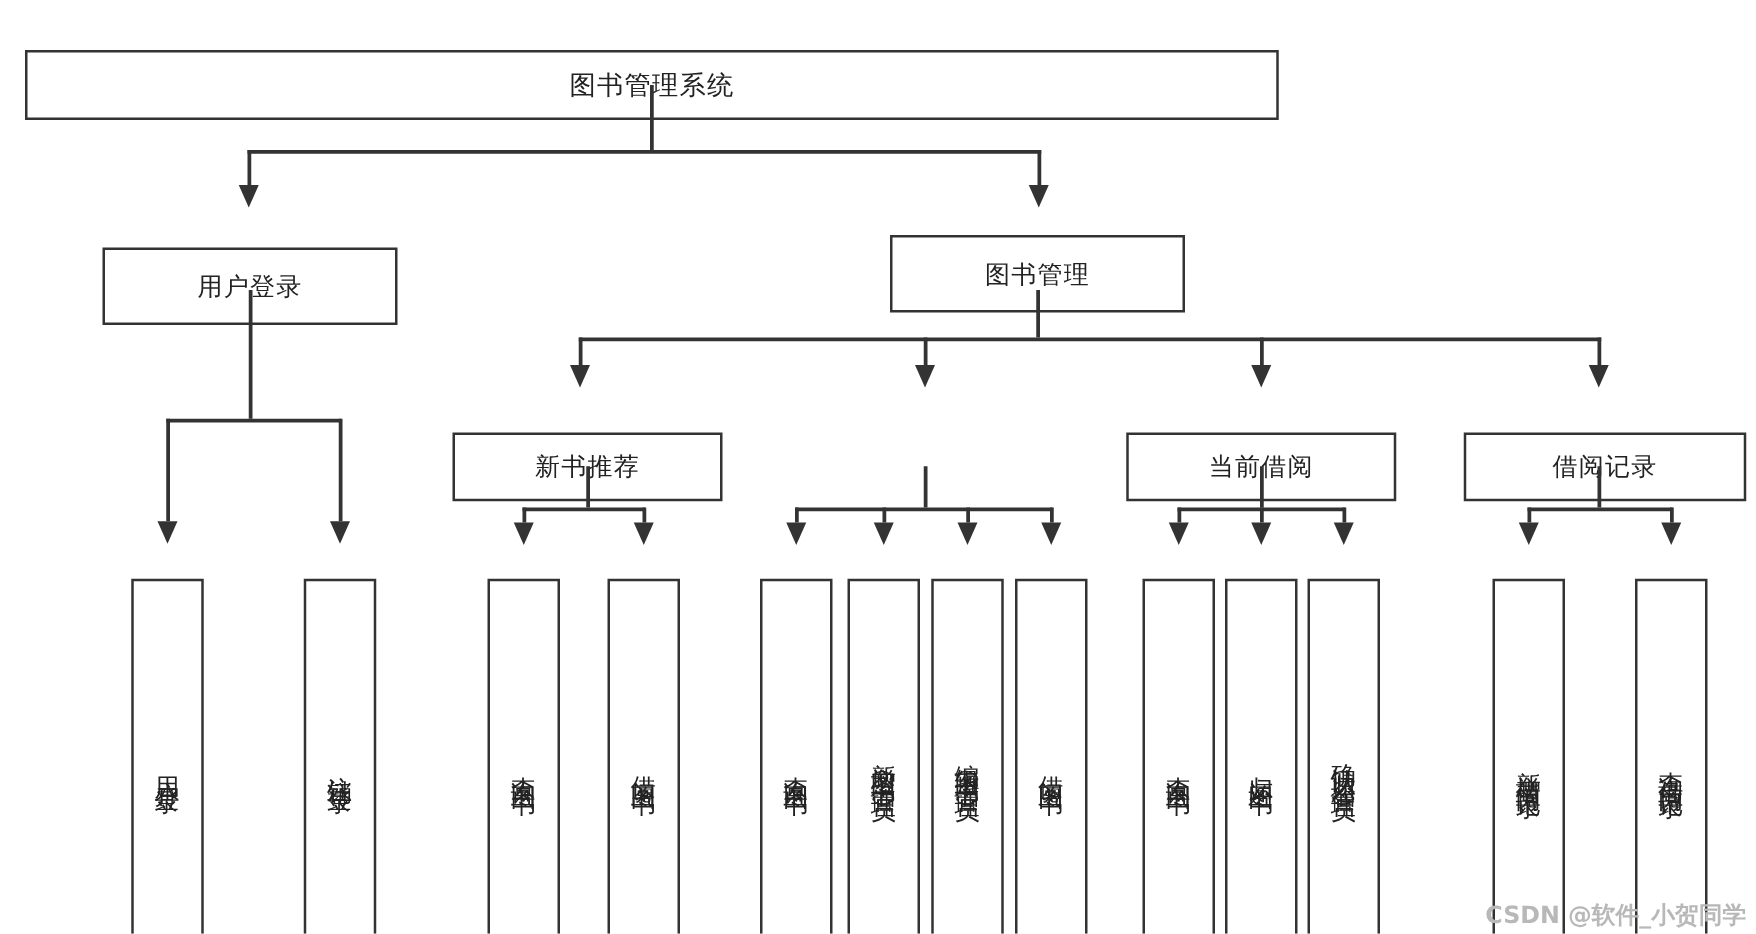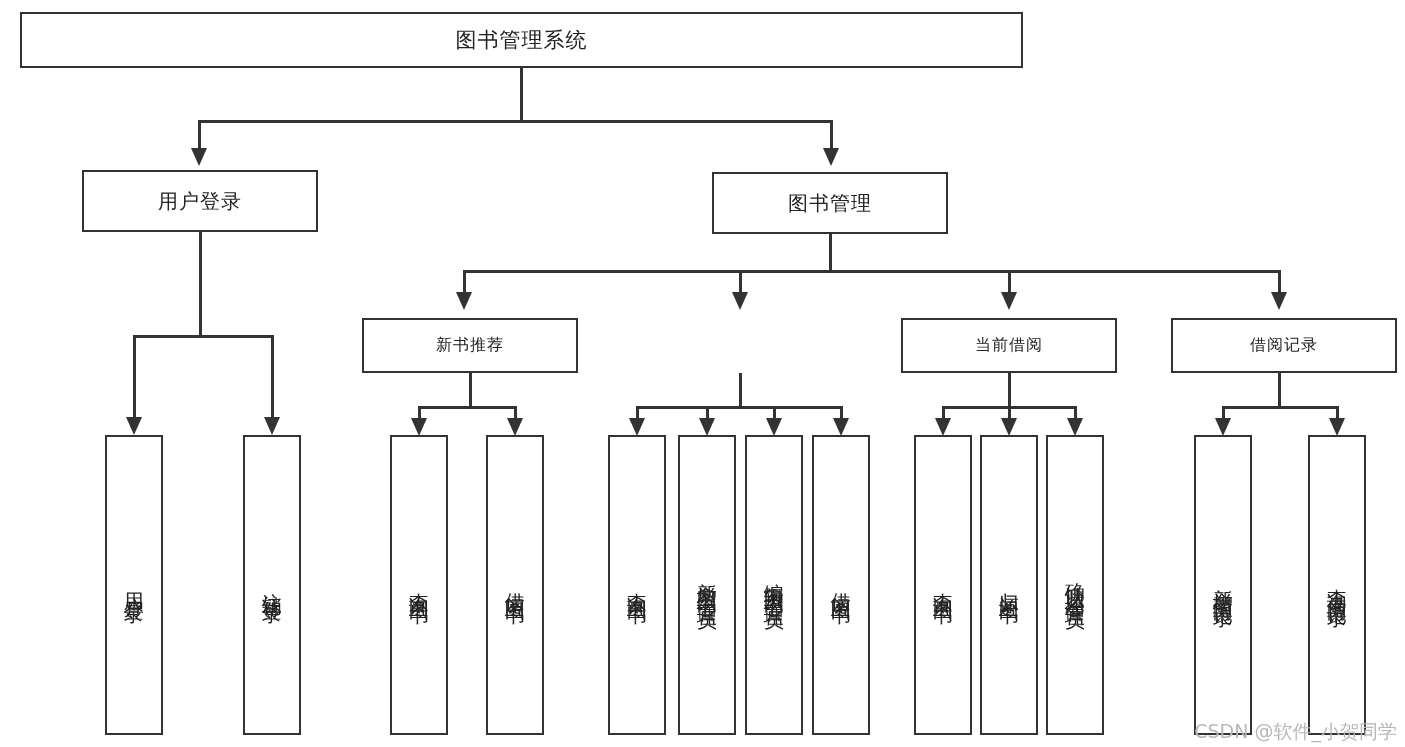--- a/index.html
+++ b/index.html
@@ -22,31 +22,32 @@
   .node {
     position: absolute;
     box-sizing: border-box;
     border: 2.5px solid #333333;
     background: #ffffff;
     color: #222222;
     display: flex;
     align-items: center;
     justify-content: center;
     text-align: center;
+    margin-top: 28px;
   }
   .node.root {
     font-size: 21px;
     letter-spacing: 1px;
   }
   .node.lvl1 {
     font-size: 20px;
     letter-spacing: 1px;
   }
   .node.lvl2 {
-    font-size: 16px;
+    font-size: 20px;
     letter-spacing: 1px;
   }
   .node.leaf {
     font-size: 20px;
     line-height: 1.12;
     padding: 4px 2px;
   }
   .node.leaf .vtext {
     writing-mode: vertical-rl;
     text-orientation: upright;
@@ -71,20 +72,21 @@
   }
   
   #watermark {
     position: absolute;
     right: 8px;
     bottom: 2px;
     font-size: 19px;
     color: #b8b8b8;
     white-space: nowrap;
     font-family: "DejaVu Sans", "Liberation Sans", sans-serif;
+    font-weight: bold;
   }
 </style>
 </head>
 <body>
 
 <div id="canvas">
 
   <div class="node root" style="left:20px; top:12px; width:1003px; height:56px;">
     <span>图书管理系统</span>
   </div>
@@ -92,21 +94,21 @@
   <div class="vline" style="left:520px; top:68px; height:52px;"></div>
   <div class="hline" style="left:198px; top:120px; width:635px;"></div>
   <div class="vline" style="left:198px; top:120px; height:28px;"></div>
   <div class="arrow" style="left:191px; top:148px;"></div>
   <div class="vline" style="left:830px; top:120px; height:28px;"></div>
   <div class="arrow" style="left:823px; top:148px;"></div>
 
   <div class="node lvl1" style="left:82px; top:170px; width:236px; height:62px;">
     <span>用户登录</span>
   </div>
-  <div class="node lvl1" style="left:712px; top:172px; width:236px; height:62px;">
+  <div class="node lvl1" style="left:712px; top:160px; width:236px; height:62px;">
     <span>图书管理</span>
   </div>
 
   <div class="vline" style="left:199px; top:232px; height:103px;"></div>
   <div class="hline" style="left:133px; top:335px; width:140px;"></div>
   <div class="vline" style="left:133px; top:335px; height:82px;"></div>
   <div class="arrow" style="left:126px; top:417px;"></div>
   <div class="vline" style="left:271px; top:335px; height:82px;"></div>
   <div class="arrow" style="left:264px; top:417px;"></div>
 

